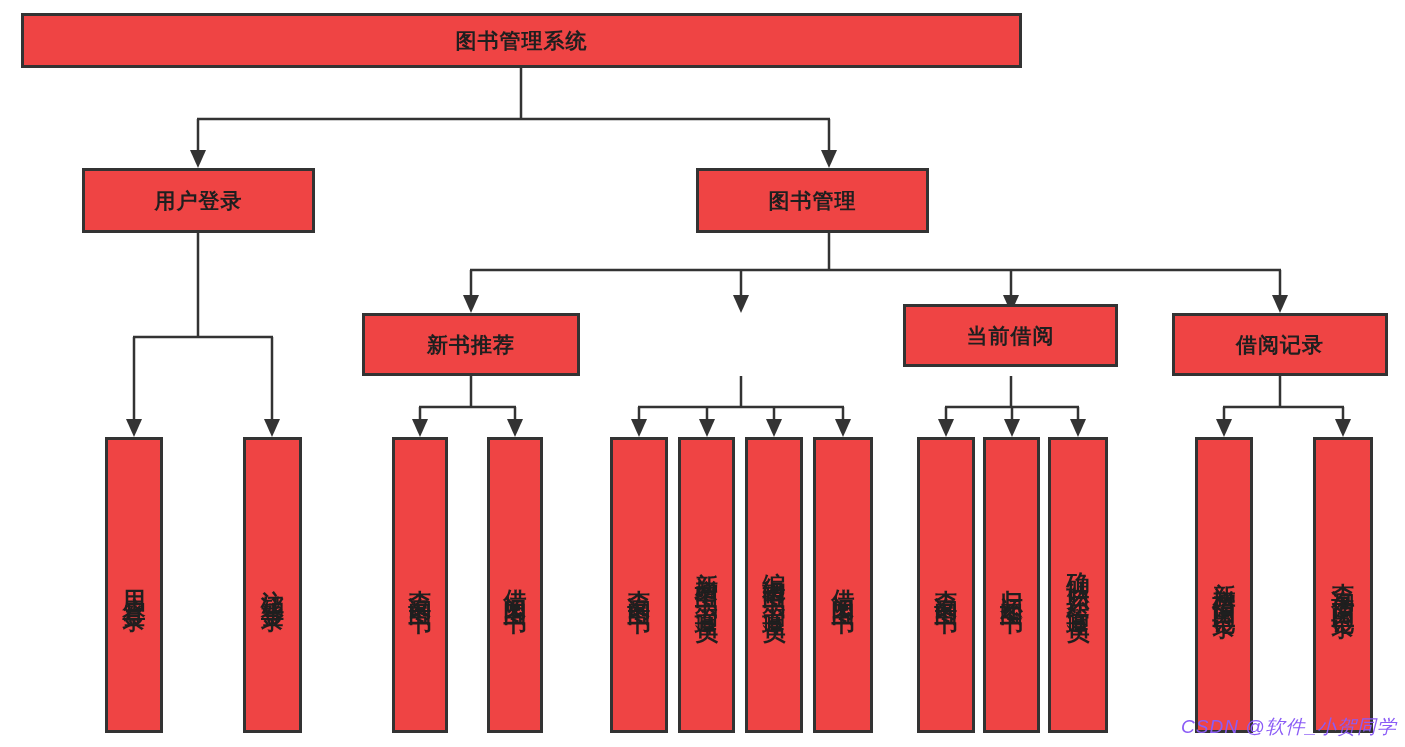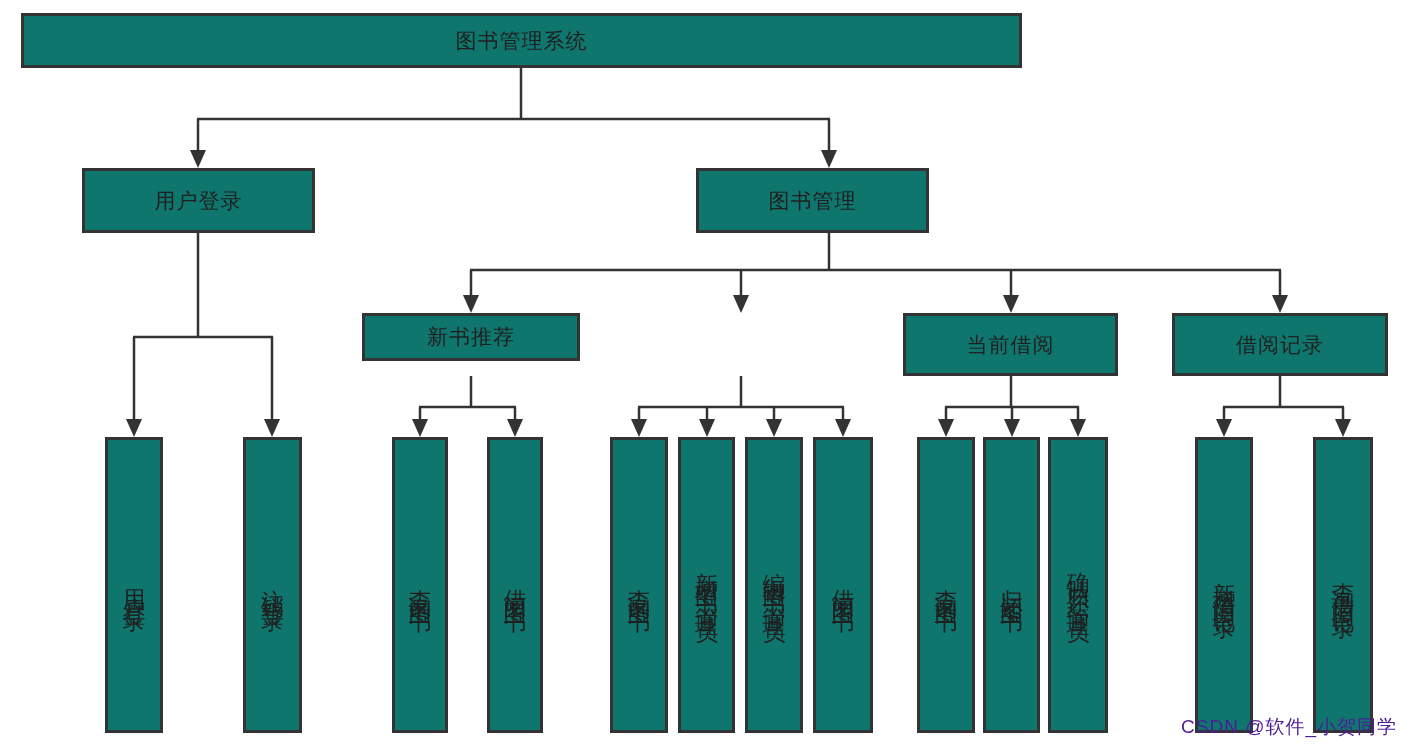--- a/index.html
+++ b/index.html
@@ -20,46 +20,47 @@
     left: 0;
     top: 0;
     width: 1405px;
     height: 747px;
     pointer-events: none;
   }
   .box {
     position: absolute;
     box-sizing: border-box;
     border: 3px solid #333333;
-    background: #0f766e;
+    background: #ef4444;
     display: flex;
     align-items: center;
     justify-content: center;
     color: #1f1f1f;
+    font-weight: bold;
   }
   .h-box {
     font-size: 21px;
     letter-spacing: 1px;
     white-space: nowrap;
   }
   .v-box .v-label {
     writing-mode: vertical-rl;
     font-size: 23px;
     letter-spacing: 7px;
     line-height: 1;
     white-space: nowrap;
   }
   .root-box   { left: 21px;  top: 13px;  width: 1001px; height: 55px; }
 
   .lvl2-user  { left: 82px;  top: 168px; width: 233px; height: 65px; }
   .lvl2-book  { left: 696px; top: 168px; width: 233px; height: 65px; }
 
-  .lvl3-recommend { left: 362px;  top: 313px; width: 218px; height: 48px; }
+  .lvl3-recommend { left: 362px;  top: 313px; width: 218px; height: 63px; }
   .lvl3-borrow    { left: 633px;  top: 313px; width: 216px; height: 63px; }
-  .lvl3-current   { left: 903px;  top: 313px; width: 215px; height: 63px; }
+  .lvl3-current   { left: 903px;  top: 304px; width: 215px; height: 63px; }
   .lvl3-records   { left: 1172px; top: 313px; width: 216px; height: 63px; }
 
   .leaf { top: 437px; height: 296px; }
   .leaf-1a { left: 105px;  width: 58px; }
   .leaf-1b { left: 243px;  width: 59px; }
   .leaf-2a { left: 392px;  width: 56px; }
   .leaf-2b { left: 487px;  width: 56px; }
   .leaf-3a { left: 610px;  width: 58px; }
   .leaf-3b { left: 678px;  width: 57px; }
   .leaf-3c { left: 745px;  width: 58px; }
@@ -68,24 +69,25 @@
   .leaf-4b { left: 983px;  width: 57px; }
   .leaf-4c { left: 1048px; width: 60px; }
   .leaf-5a { left: 1195px; width: 58px; }
   .leaf-5b { left: 1313px; width: 60px; }
 
   .watermark {
     position: absolute;
     right: 8px;
     top: 714px;
     font-size: 19px;
-    color: #4c1d95;
+    color: #8b5cf6;
     white-space: nowrap;
     z-index: 10;
     letter-spacing: 1px;
+    font-style: italic;
   }
 </style>
 </head>
 <body>
 
 <div id="canvas">
 
   <svg id="connector-layer" viewBox="0 0 1405 747" xmlns="http://www.w3.org/2000/svg">
     <g stroke="#333333" stroke-width="2.5" fill="#333333">
 

